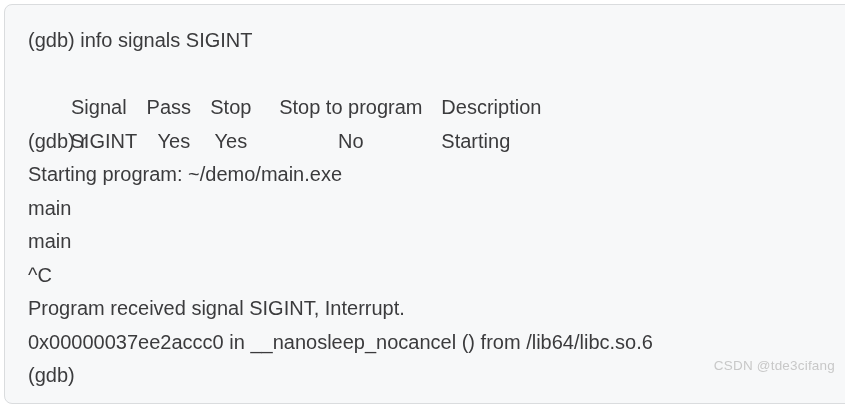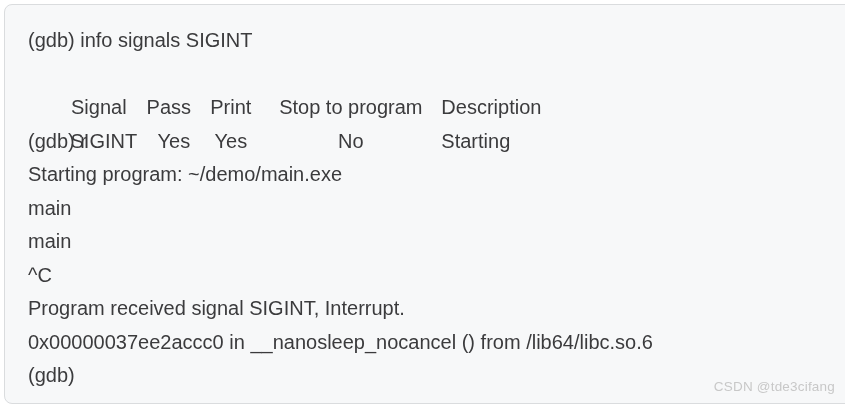--- a/index.html
+++ b/index.html
@@ -35,39 +35,39 @@
     white-space:pre;
     height:33.5px;
   }
   .cell{display:inline-block;vertical-align:top;text-align:center;}
   
   .h1{width:75px}.h2{width:65px}.h3{width:59px}.h4{width:181px}
   
   .r1{width:85px}.r2{width:55px}.r3{width:59px}.r4{width:181px}
   .watermark{
     position:absolute;
-    top:379px;
+    top:358px;
     right:10px;
     font-size:13.5px;
     line-height:15px;
     color:var(--watermark);
     letter-spacing:0.2px;
   }
 </style>
 </head>
 <body>
 
 <div class="stage">
 
   <div class="code-block">
 
     <div class="line">(gdb) info signals SIGINT</div>
 
     <div class="line">
-      <span class="cell h1">Signal</span><span class="cell h2">Pass</span><span class="cell h3">Print</span><span class="cell h4">Stop to program</span><span class="cell">Description</span>
+      <span class="cell h1">Signal</span><span class="cell h2">Pass</span><span class="cell h3">Stop</span><span class="cell h4">Stop to program</span><span class="cell">Description</span>
     </div>
 
     <div class="line">
       <span class="cell r1">SIGINT</span><span class="cell r2">Yes</span><span class="cell r3">Yes</span><span class="cell r4">No</span><span class="cell">Starting</span>
     </div>
 
     <div class="line">(gdb) r</div>
     <div class="line">Starting program: ~/demo/main.exe</div>
     <div class="line">main</div>
     <div class="line">main</div>

